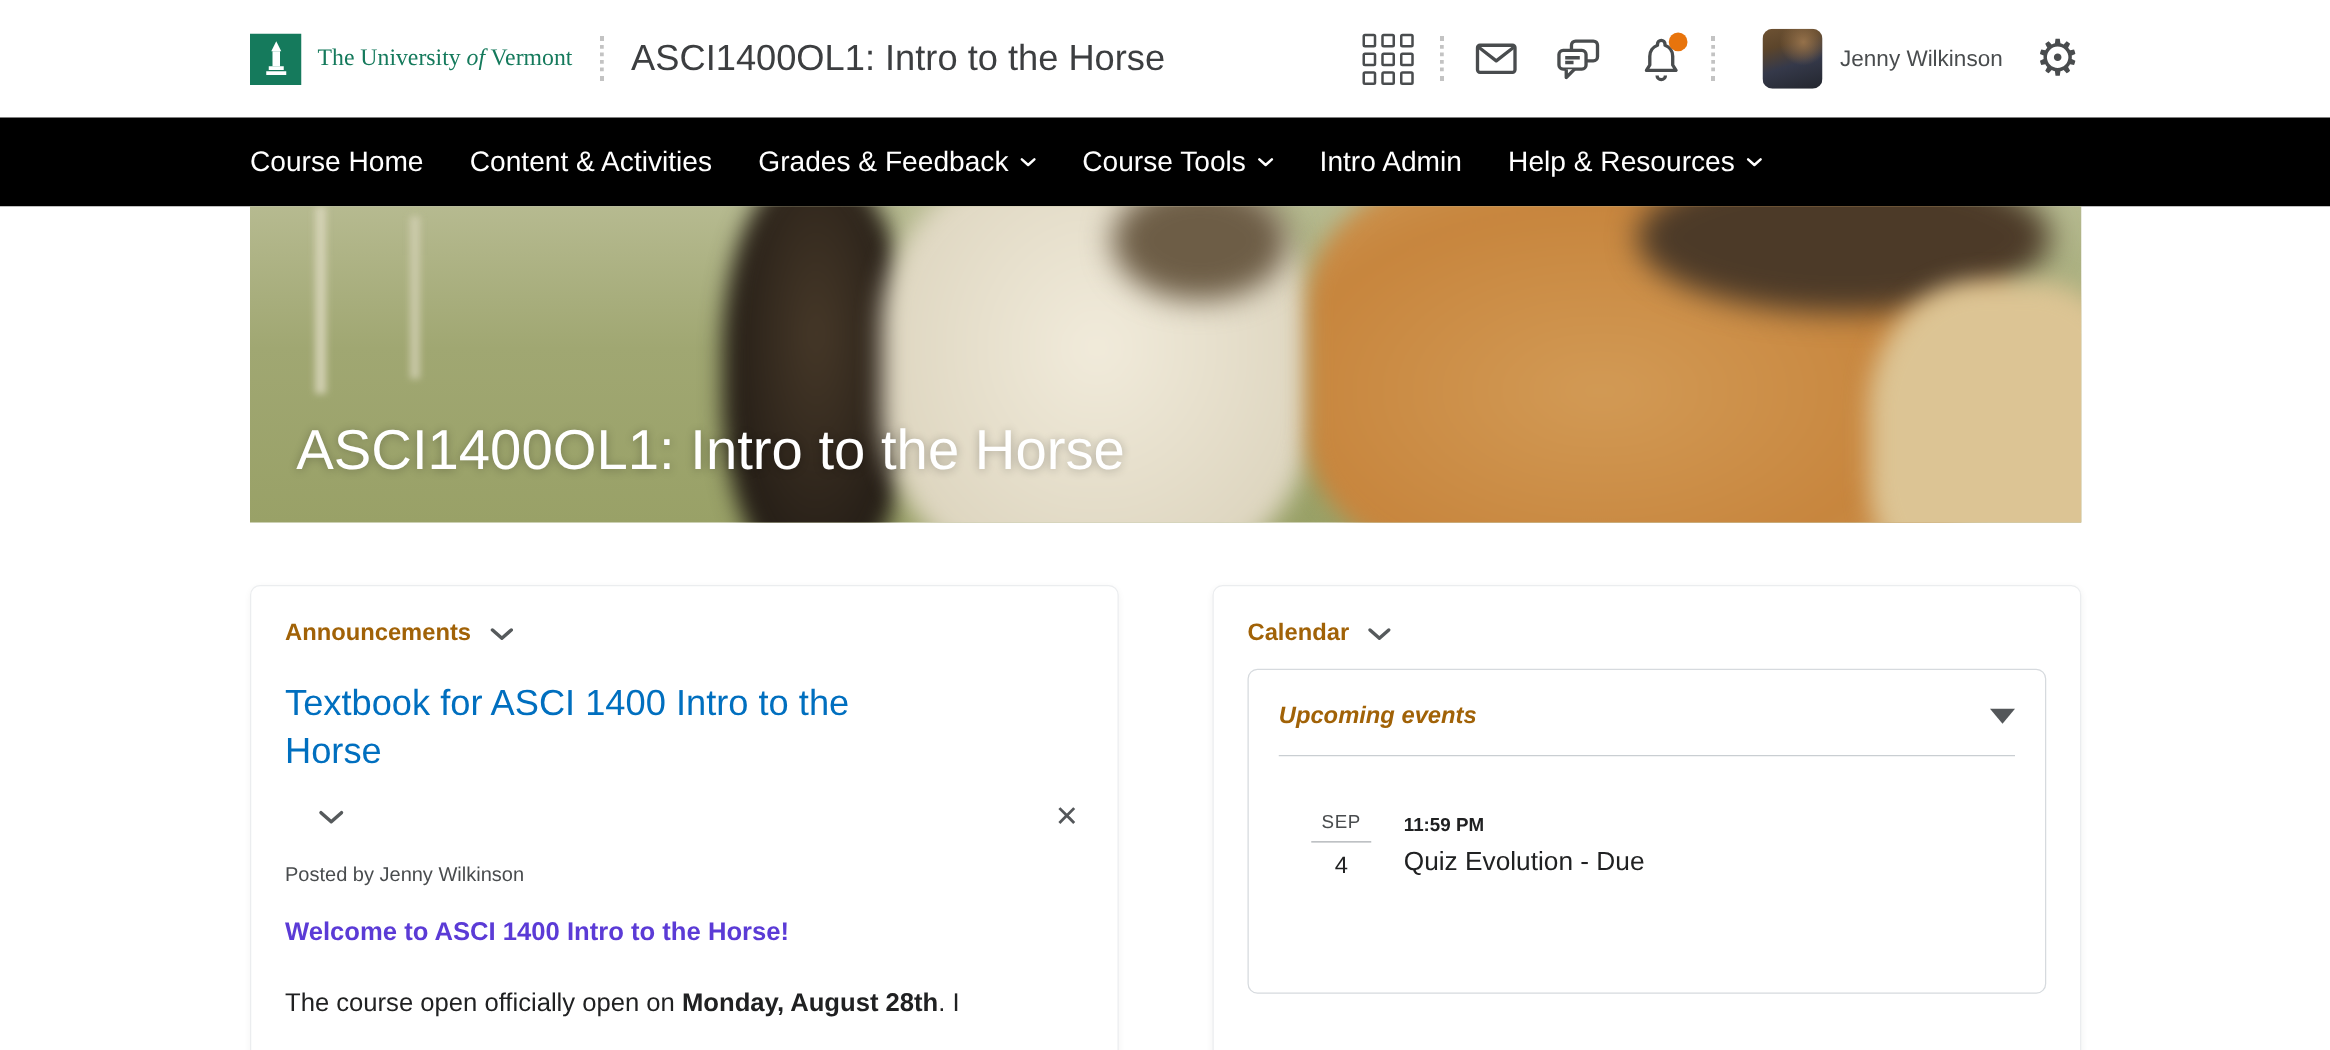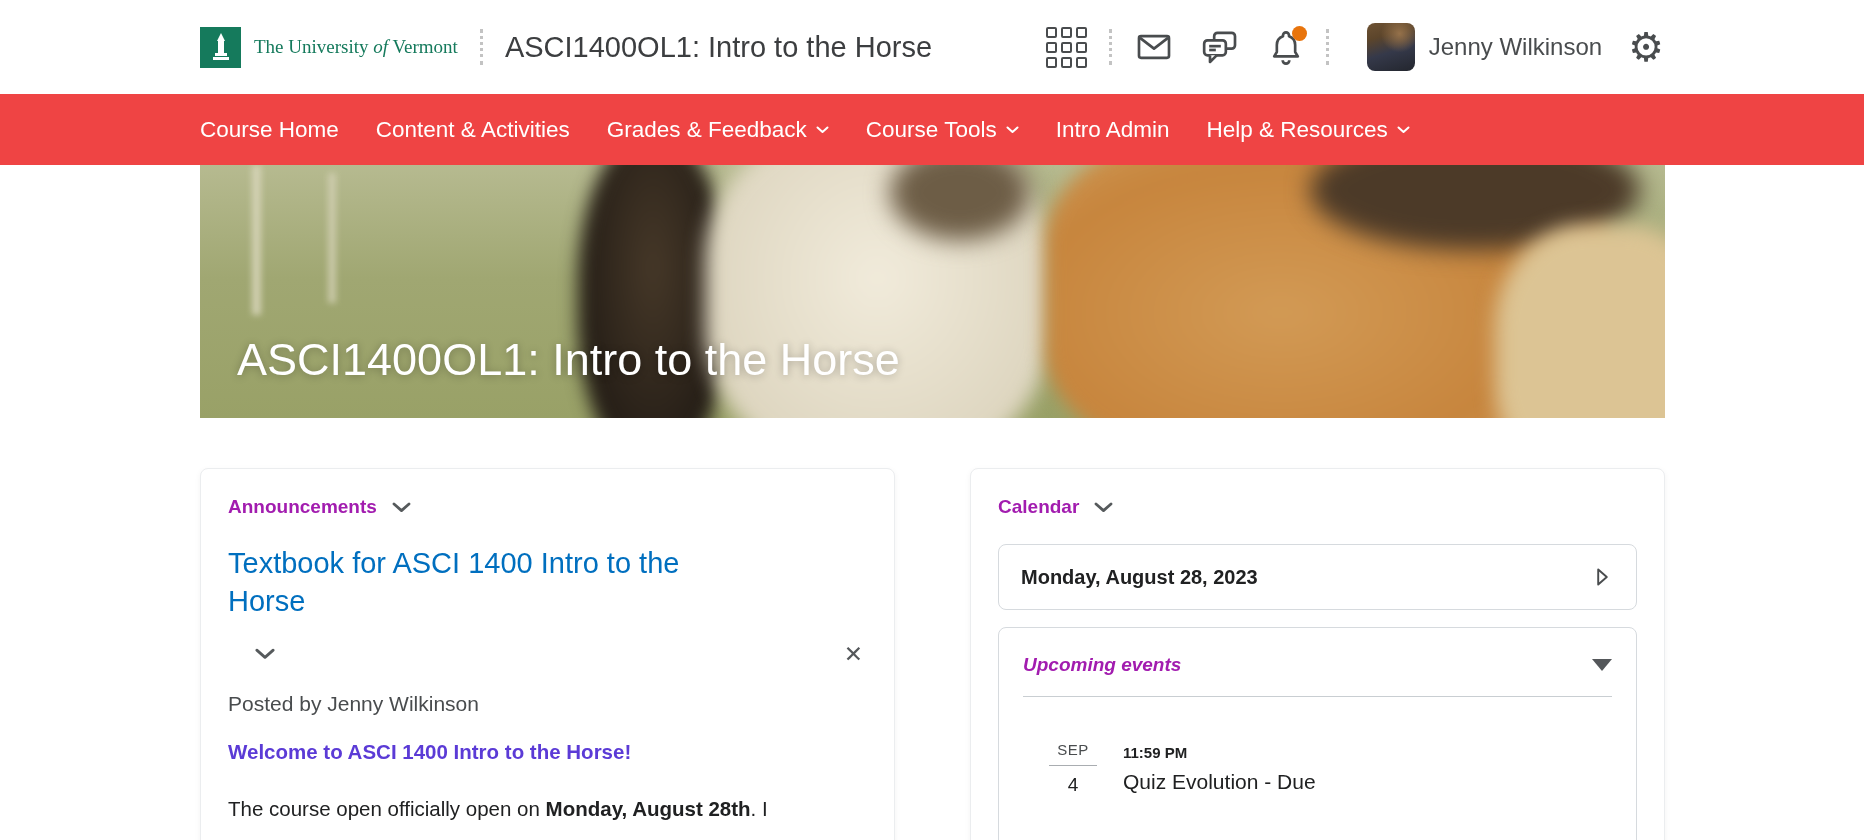--- a/index.html
+++ b/index.html
@@ -16,25 +16,25 @@
   .top-right { margin-left: auto; display: flex; align-items: center; }
   .icon-btn { position: relative; display: flex; align-items: center; justify-content: center; width: 44px; height: 44px; cursor: pointer; }
   .icon-btn + .icon-btn { margin-left: 22px; }
   .waffle { display: grid; grid-template-columns: repeat(3, 11px); grid-gap: 4px; }
   .waffle i { display: block; width: 11px; height: 11px; border: 2.5px solid #494c4e; border-radius: 2px; }
   .notif-dot { position: absolute; top: 1px; right: 1px; width: 15px; height: 15px; border-radius: 50%; background: #e8740c; }
   .avatar { width: 48px; height: 48px; border-radius: 8px; margin-left: 20px; flex: 0 0 auto;
     background:
       radial-gradient(circle at 68% 22%, #95714a 0%, rgba(0,0,0,0) 38%),
       linear-gradient(163deg, #6e5233 0%, #5c452b 28%, #35394a 58%, #23262e 100%); }
-  .user-name { font-size: 24px; color: #494c4e; margin-left: 14px; white-space: nowrap; }
+  .user-name { font-size: 18px; color: #494c4e; margin-left: 14px; white-space: nowrap; }
   .gear { font-family: "DejaVu Sans", sans-serif; font-size: 40px; color: #494c4e; line-height: 1; margin-left: 26px; cursor: pointer; }
 
   
-  .navbar { height: 71px; background: #ef4444; display: flex; align-items: center; padding: 0 200px; }
+  .navbar { height: 71px; background: #000000; display: flex; align-items: center; padding: 0 200px; }
   .nav-item { display: flex; align-items: center; color: #ffffff; font-size: 22.5px; margin-right: 37px; cursor: pointer; white-space: nowrap; }
   .nav-item svg { margin-left: 9px; }
 
   
   .hero { position: relative; margin: 0 199px 0 200px; width: 1465px; height: 253px; overflow: hidden;
     background: linear-gradient(180deg, #b6ba90 0%, #a0a772 45%, #99a167 100%); }
   .hero .shape { position: absolute; }
   .fence1 { left: 52px; top: 0; width: 9px; height: 150px; background: #d9d6bb; filter: blur(3px); opacity: .85; }
   .fence2 { left: 128px; top: 8px; width: 8px; height: 130px; background: #d3d0b4; filter: blur(3px); opacity: .8; }
   .horse-dark { left: 378px; top: -30px; width: 150px; height: 330px; border-radius: 45%;
@@ -51,28 +51,28 @@
     background: #dcc494; filter: blur(10px); }
   .hero-title { position: absolute; left: 37px; bottom: 32px; font-size: 45px; color: #ffffff;
     text-shadow: 0 1px 8px rgba(0,0,0,.28); }
 
   
   .content { display: flex; margin: 50px 199px 0 200px; }
   .card { width: 695px; min-height: 620px; background: #ffffff; border: 1px solid #ebedef; border-radius: 8px;
     box-shadow: 0 2px 6px rgba(0,0,0,.05); padding: 27px; }
   .card + .card { margin-left: 75px; }
   .widget-head { display: flex; align-items: center; cursor: pointer; }
-  .widget-title { font-size: 19px; font-weight: bold; color: #a21caf; }
+  .widget-title { font-size: 19px; font-weight: bold; color: #a16207; }
   .widget-head svg { margin-left: 15px; }
 
   
   .ann-title { margin-top: 26px; font-size: 29px; line-height: 1.32; color: #006fbf; max-width: 525px; cursor: pointer; }
   .ann-controls { margin-top: 22px; display: flex; align-items: center; justify-content: space-between; padding: 0 4px 0 26px; }
   .close-x { font-family: "DejaVu Sans", sans-serif; font-size: 23px; color: #54575a; cursor: pointer; line-height: 1; }
-  .posted-by { margin-top: 26px; font-size: 21px; color: #494c4e; }
+  .posted-by { margin-top: 26px; font-size: 16px; color: #494c4e; }
   .welcome-line { margin-top: 24px; font-size: 20.5px; font-weight: bold; color: #5b3bd6; }
   .body-line { margin-top: 30px; font-size: 20.5px; color: #202122; line-height: 1.45; }
   .body-line b { font-weight: bold; }
 
   
   .date-bar { margin-top: 26px; height: 66px; border: 1px solid #d6dade; border-radius: 8px;
     display: flex; align-items: center; justify-content: space-between; padding: 0 26px 0 22px; cursor: pointer; }
   .date-text { font-size: 20px; font-weight: 600; color: #202122; }
   .upcoming-box { margin-top: 17px; border: 1px solid #d6dade; border-radius: 8px; padding: 26px 24px 40px; min-height: 260px; }
   .upcoming-head { display: flex; align-items: center; justify-content: space-between; cursor: pointer; font-style: italic; }
@@ -210,26 +210,20 @@
     <div class="body-line"><span>The course open officially open on </span><b>Monday, August 28th</b><span>. I</span></div>
   </section>
 
   <section class="card">
     <div class="widget-head">
       <span class="widget-title">Calendar</span>
       <svg width="19" height="11" viewBox="0 0 19 11" fill="none" stroke="#565a5c" stroke-width="2.8" stroke-linecap="round" stroke-linejoin="round">
           <polyline points="2,2 9.5,8.6 17,2"></polyline>
         </svg>
     </div>
-    <div class="date-bar">
-      <span class="date-text">Monday, August 28, 2023</span>
-      <svg width="15" height="20" viewBox="0 0 14 18" fill="none" stroke="#494c4e" stroke-width="1.8" stroke-linejoin="round">
-          <path d="M3,2 L11,9 L3,16 Z"></path>
-        </svg>
-    </div>
     <div class="upcoming-box">
       <div class="upcoming-head">
         <span class="widget-title">Upcoming events</span>
         <span class="tri-down"></span>
       </div>
       <div class="divider"></div>
       <div class="event-row">
         <div class="event-date">
           <div class="event-month">SEP</div>
           <div class="event-day">4</div>

